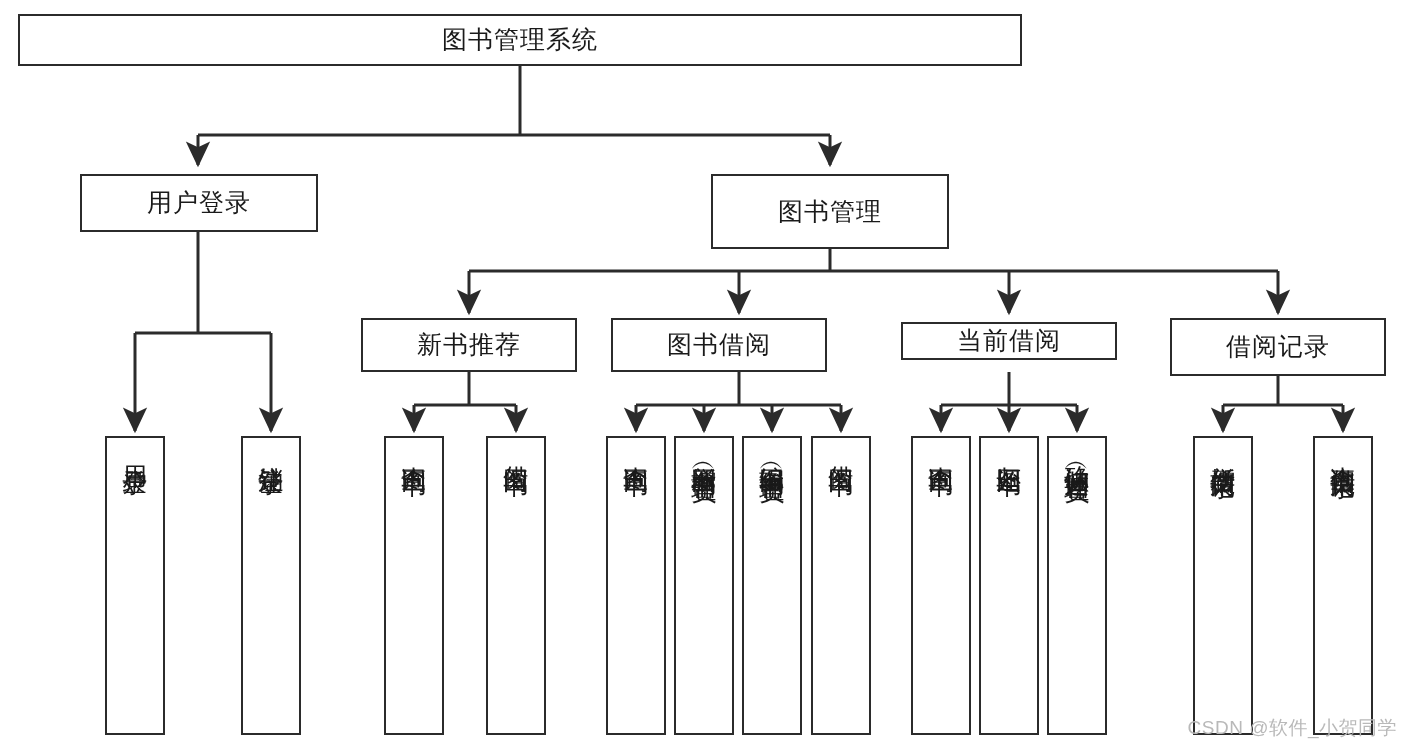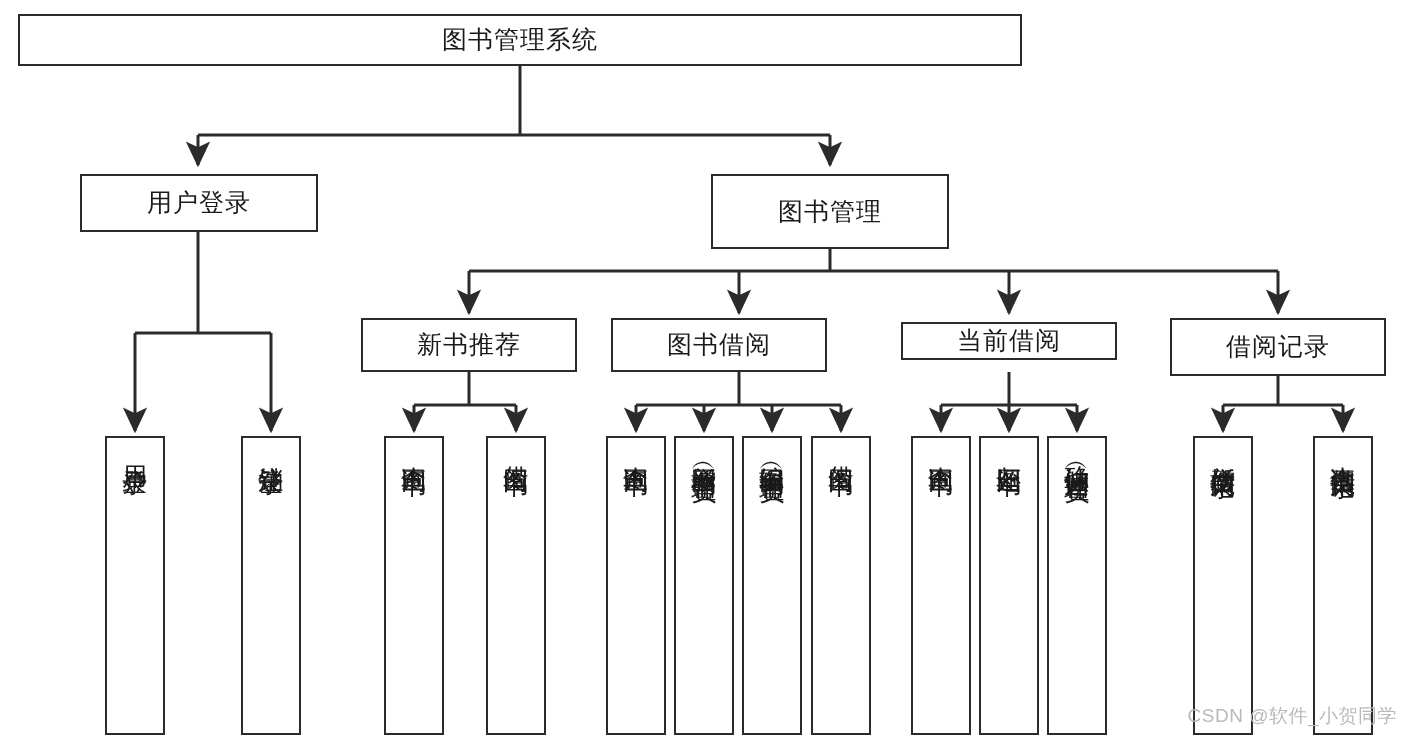--- a/index.html
+++ b/index.html
@@ -55,21 +55,21 @@
     text-orientation: upright;
     font-size: 25px;
     line-height: 1.22;
     letter-spacing: 2px;
     white-space: nowrap;
     color: #1a1a1a;
   }
   .watermark {
     position: absolute;
     right: 8px;
-    bottom: 18px;
+    bottom: 6px;
     font-size: 19px;
     color: #b9b9b9;
     letter-spacing: 0.5px;
     white-space: nowrap;
     font-family: "Liberation Sans", "DejaVu Sans", sans-serif;
   }
 </style>
 </head>
 <body>
 

